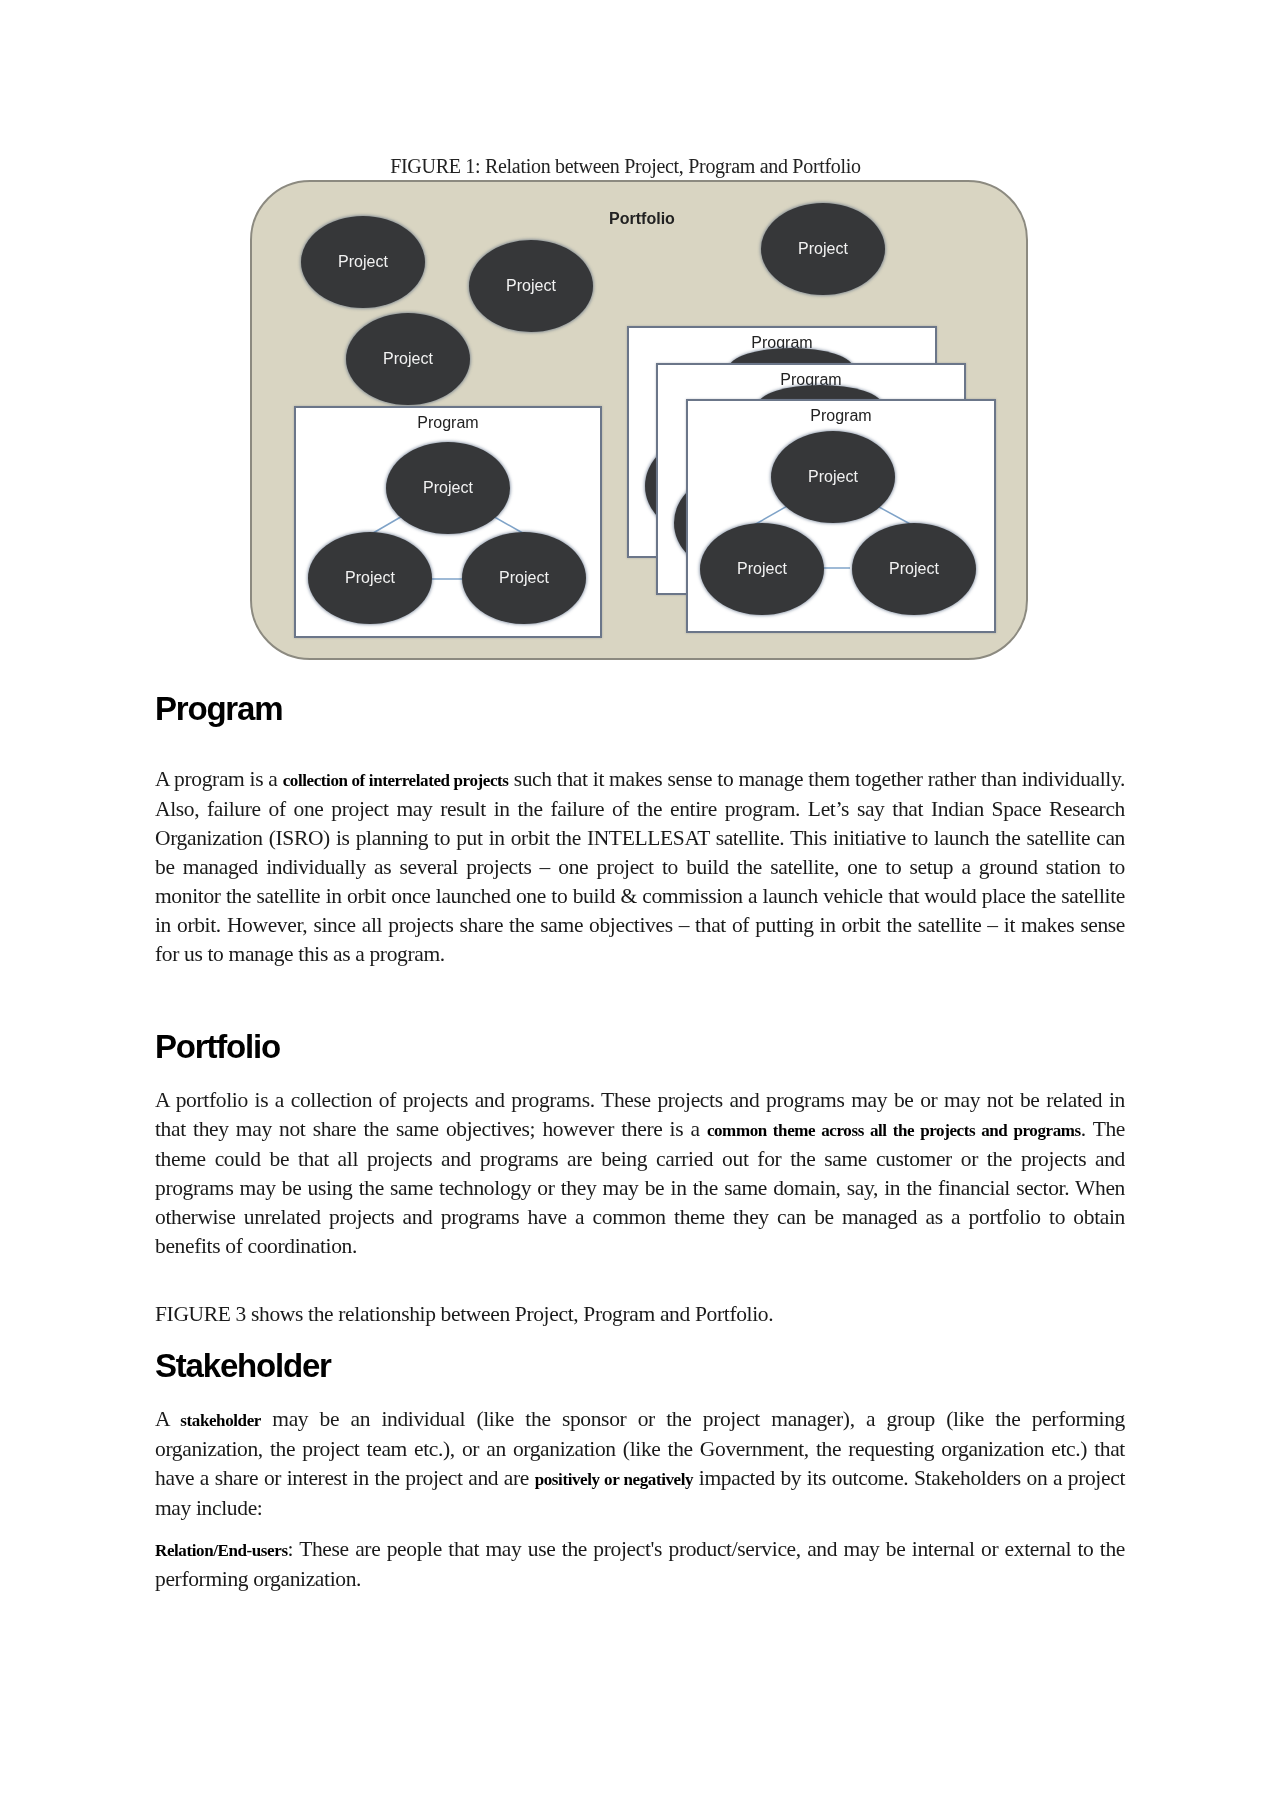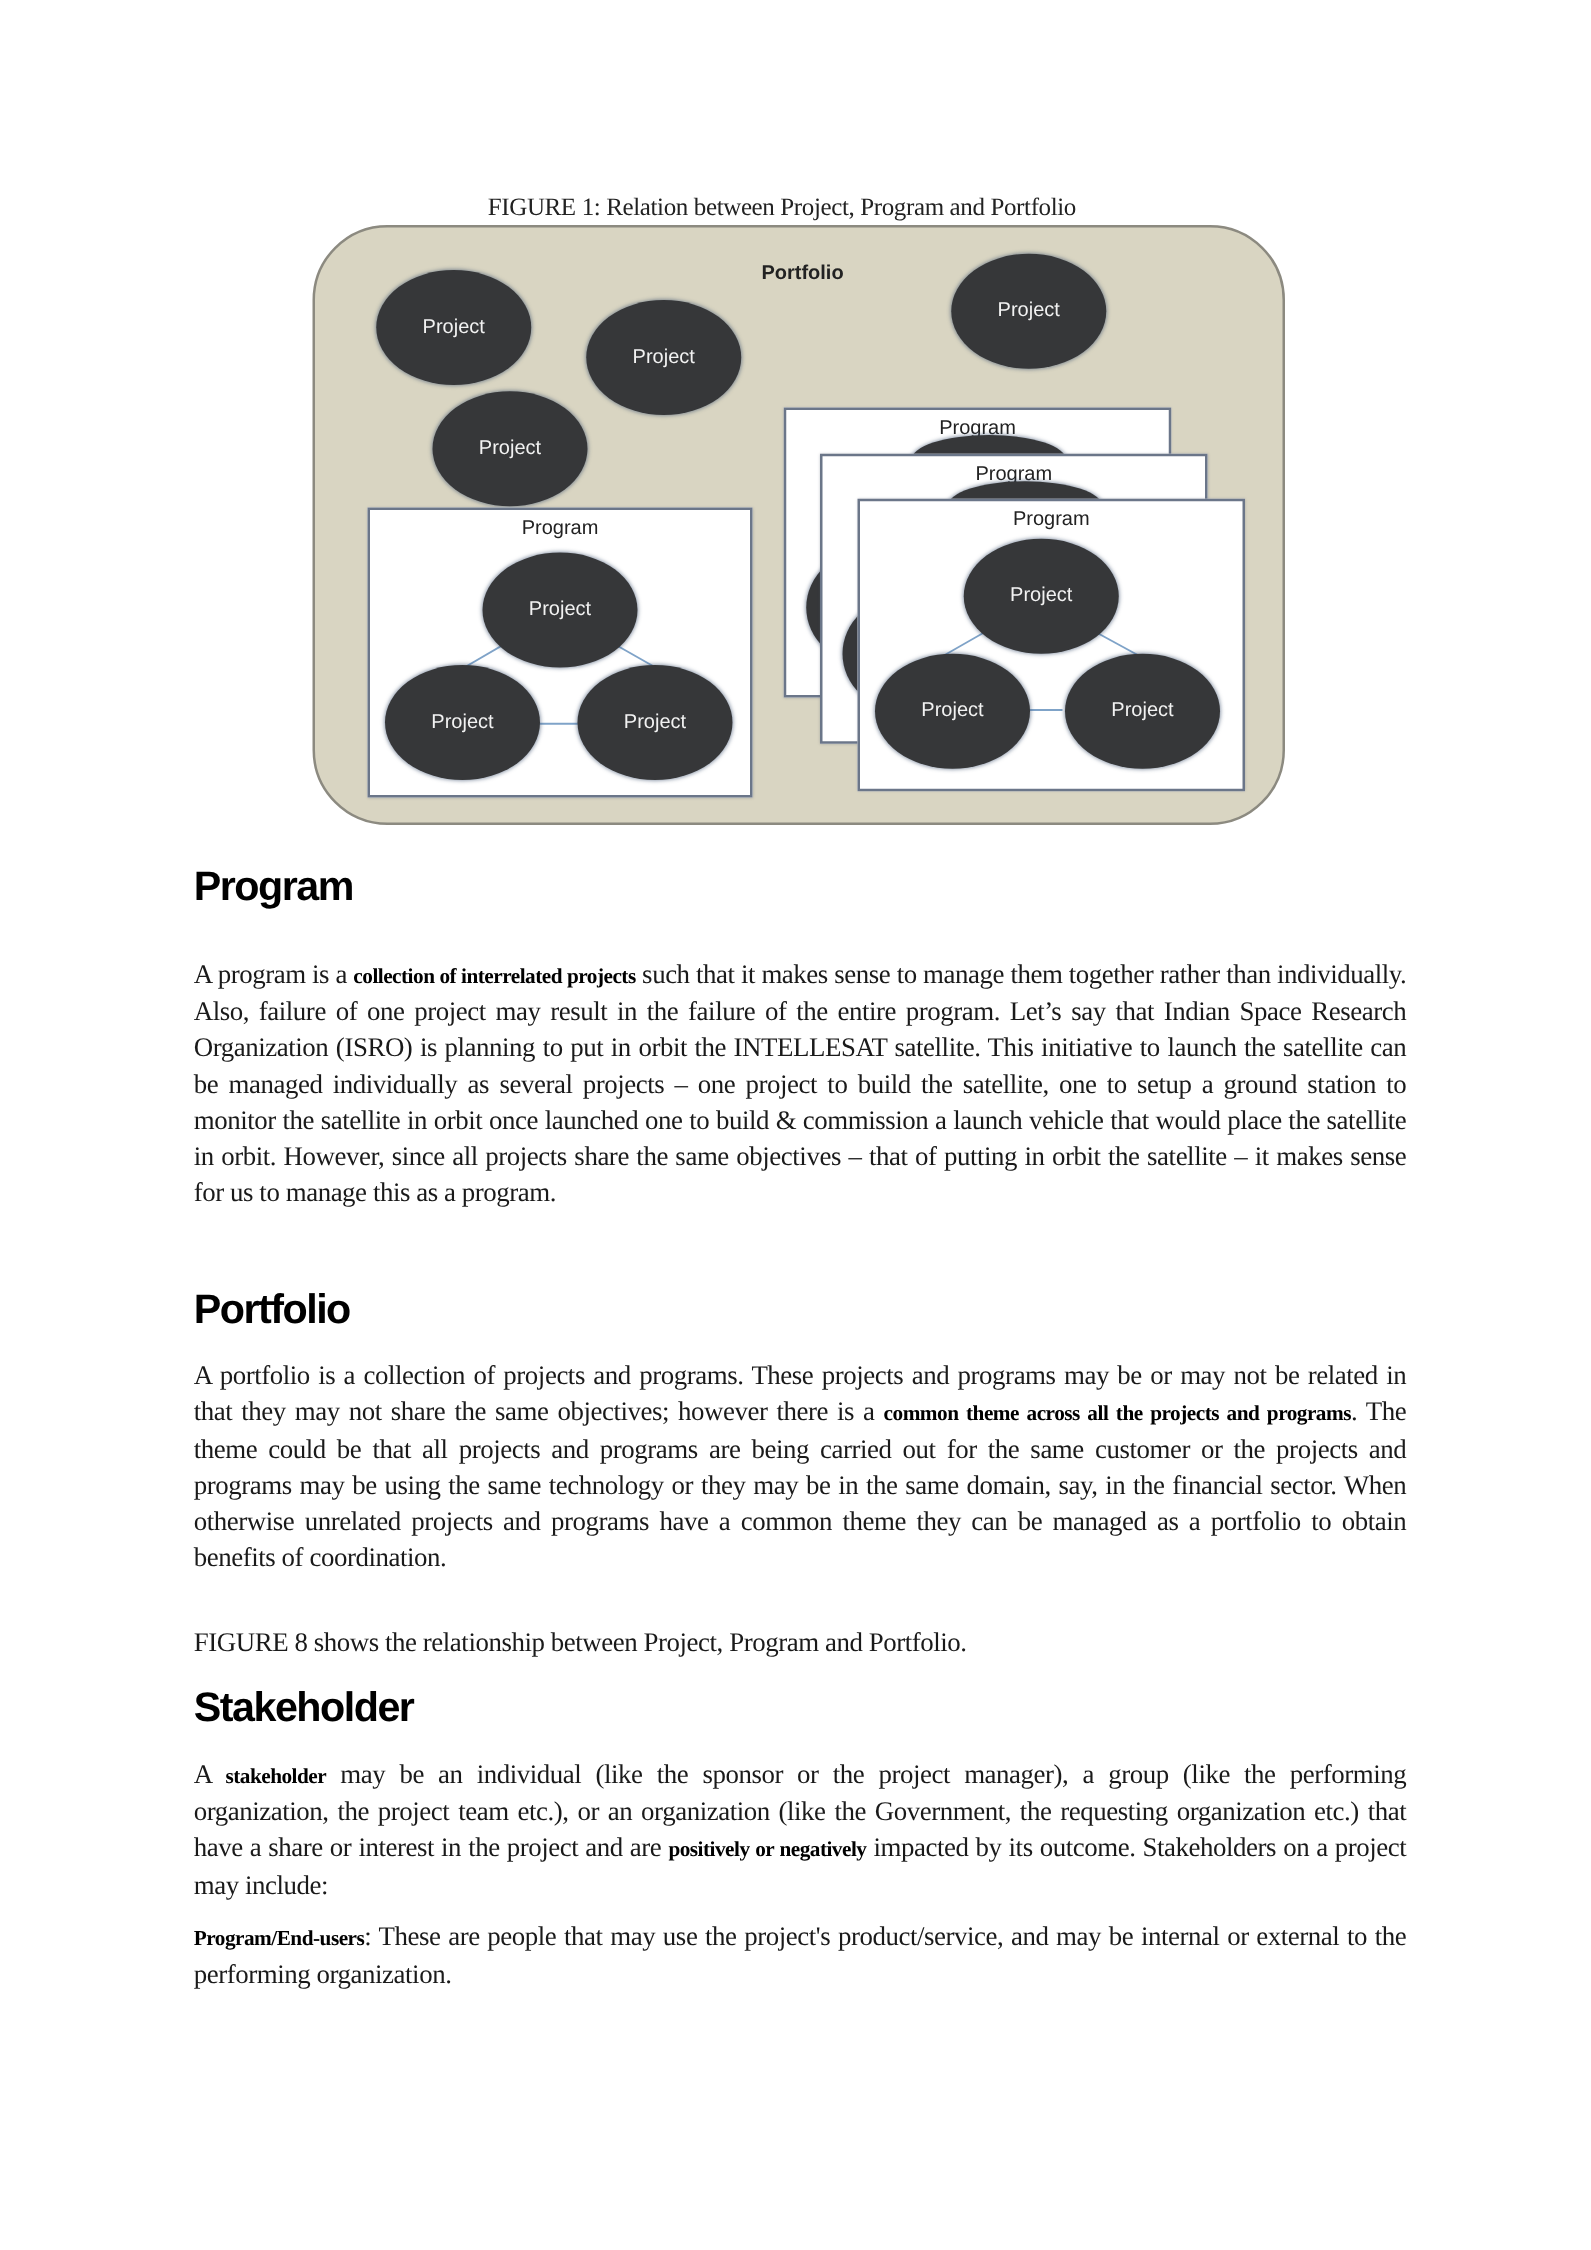--- a/index.html
+++ b/index.html
@@ -100,17 +100,17 @@
     <div class="proj" style="left:12px;top:122px;">Project</div>
     <div class="proj" style="left:164px;top:122px;">Project</div>
   </div>
 </div>
 
 <div class="h2" style="top:690px;">Program</div>
 <p class="para" style="top:765px;"><span>A program is a </span><b>collection of interrelated projects</b><span> such that it makes sense to manage them together rather than individually. Also, failure of one project may result in the failure of the entire program. Let’s say that Indian Space Research Organization (ISRO) is planning to put in orbit the INTELLESAT satellite. This initiative to launch the satellite can be managed individually as several projects – one project to build the satellite, one to setup a ground station to monitor the satellite in orbit once launched one to build &amp; commission a launch vehicle that would place the satellite in orbit. However, since all projects share the same objectives – that of putting in orbit the satellite – it makes sense for us to manage this as a program.</span></p>
 
 <div class="h2" style="top:1028px;">Portfolio</div>
 <p class="para" style="top:1086px;"><span>A portfolio is a collection of projects and programs. These projects and programs may be or may not be related in that they may not share the same objectives; however there is a </span><b>common theme across all the projects and programs</b><span>. The theme could be that all projects and programs are being carried out for the same customer or the projects and programs may be using the same technology or they may be in the same domain, say, in the financial sector. When otherwise unrelated projects and programs have a common theme they can be managed as a portfolio to obtain benefits of coordination.</span></p>
-<p class="para" style="top:1300px;">FIGURE 8 shows the relationship between Project, Program and Portfolio.</p>
+<p class="para" style="top:1300px;">FIGURE 3 shows the relationship between Project, Program and Portfolio.</p>
 
 <div class="h2" style="top:1347px;">Stakeholder</div>
 <p class="para" style="top:1405px;"><span>A </span><b>stakeholder</b><span> may be an individual (like the sponsor or the project manager), a group (like the performing organization, the project team etc.), or an organization (like the Government, the requesting organization etc.) that have a share or interest in the project and are </span><b>positively or negatively</b><span> impacted by its outcome. Stakeholders on a project may include:</span></p>
-<p class="para" style="top:1535px;"><b>Program/End-users</b><span>: These are people that may use the project's product/service, and may be internal or external to the performing organization.</span></p>
+<p class="para" style="top:1535px;"><b>Relation/End-users</b><span>: These are people that may use the project's product/service, and may be internal or external to the performing organization.</span></p>
 
 </body></html>

